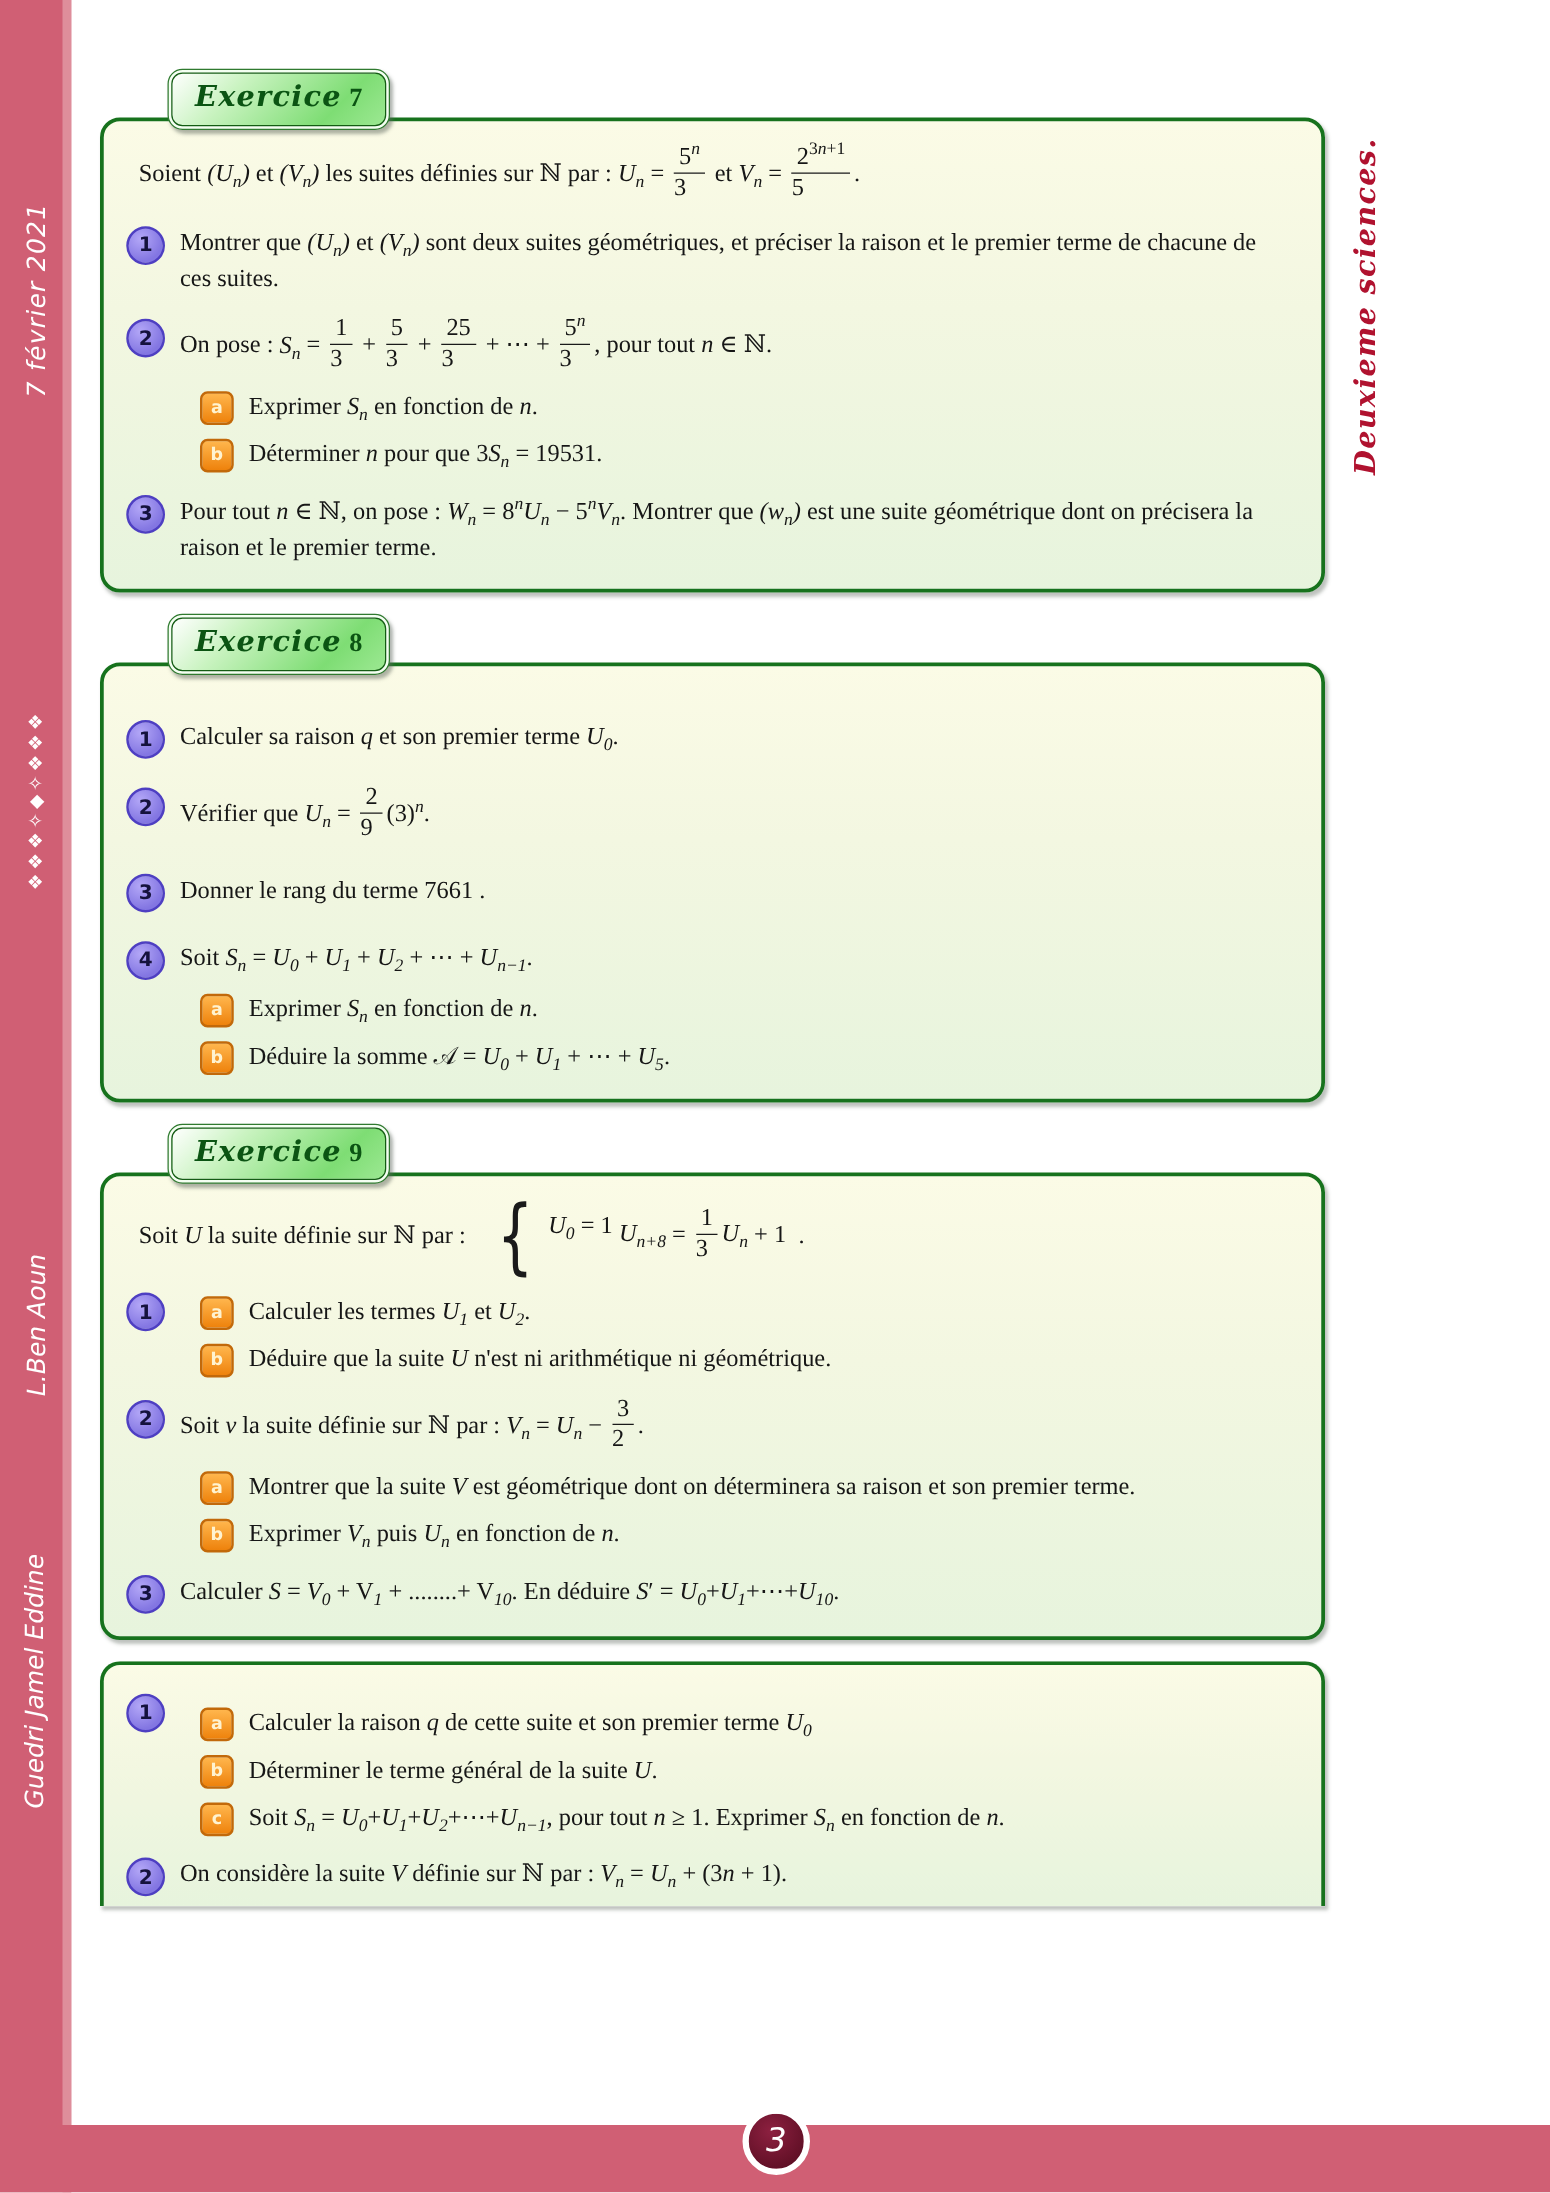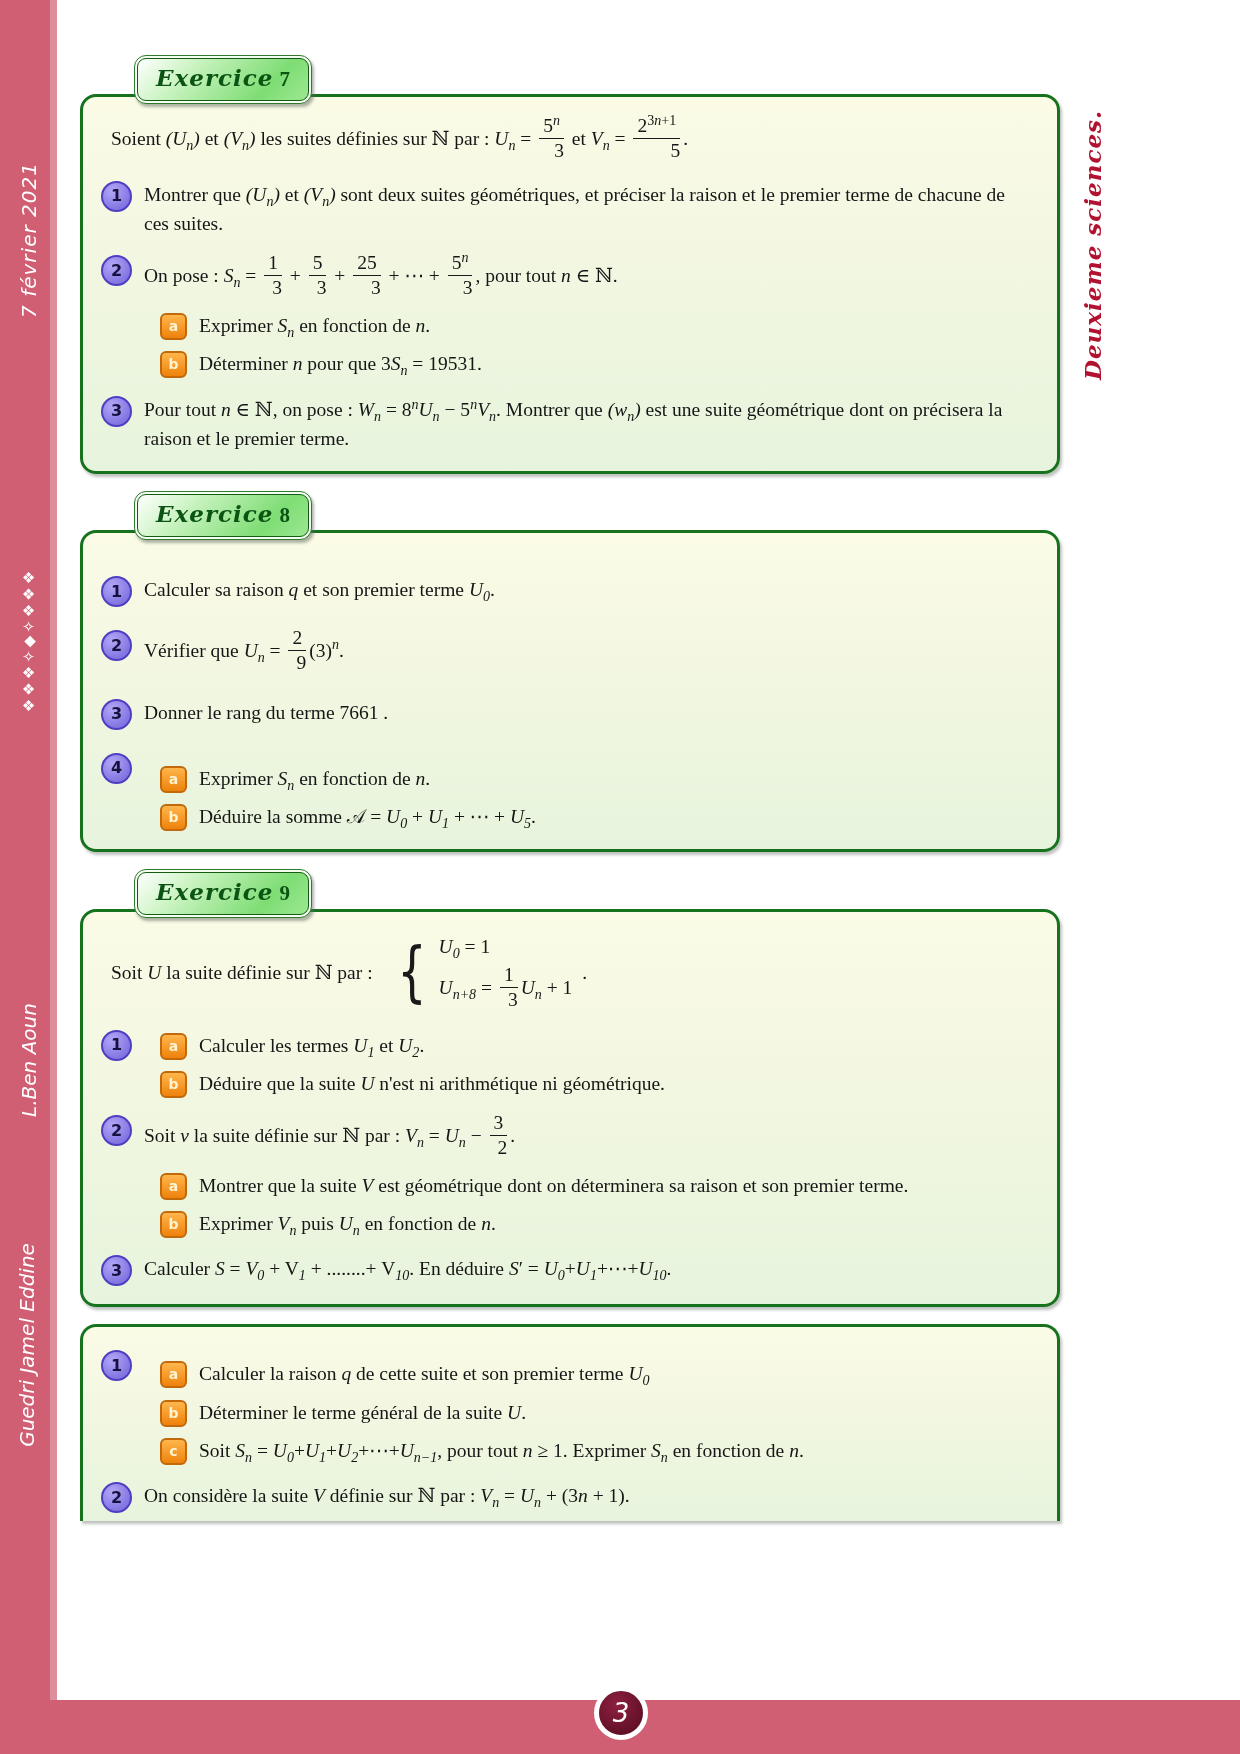--- a/index.html
+++ b/index.html
@@ -58,28 +58,28 @@
     display:flex;align-items:center;justify-content:center;margin:1px 12px 0 6px;
     font-family:"DejaVu Sans",sans-serif;}
   .marker-letter{flex:0 0 auto;width:23px;height:23px;border-radius:6px;
     background:linear-gradient(180deg,#ffb64d,#ee820c);
     border:2px solid #c2690a;color:#fff3d0;font-weight:bold;font-size:14px;
     display:flex;align-items:center;justify-content:center;margin:2px 12px 0 0;
     font-family:"DejaVu Sans",sans-serif;}
   
   .mi{font-style:italic;}
   sup,sub{font-size:72%;line-height:0;}
-  .frac{display:inline-block;vertical-align:middle;text-align:right;line-height:1.12;margin:0 3px;transform:translateY(-2px);}
+  .frac{display:inline-block;vertical-align:middle;text-align:left;line-height:1.12;margin:0 3px;transform:translateY(-2px);}
   .fn{display:block;border-bottom:1.5px solid #1a1a1a;padding:0 4px 1px;}
   .fd{display:block;padding-top:1px;}
   
   .sys-row{display:flex;align-items:center;}
   .brace{font-size:66px;font-weight:400;line-height:.85;font-family:"DejaVu Sans",sans-serif;
     transform:scaleX(.7);margin-left:18px;color:#1a1a1a;}
-  .sys{display:flex;flex-direction:column;gap:5px;margin-left:6px;}
+  .sys{display:flex;gap:5px;margin-left:6px;}
   .sys-dot{align-self:center;margin-left:10px;}
 </style>
 </head>
 <body>
 
 <div class="leftbar"></div>
 <div class="vtext v-date">7 février 2021</div>
 <div class="vtext v-orn">❖❖❖✧◆✧❖❖❖</div>
 <div class="vtext v-a1">L.Ben Aoun</div>
 <div class="vtext v-a2">Guedri Jamel Eddine</div>
@@ -138,20 +138,21 @@
         <span class="marker-num">2</span>
         <div class="col">Vérifier que <span class="mi">U<sub>n</sub></span> = <span class="frac"><span class="fn">2</span><span class="fd">9</span></span>(3)<sup><span class="mi">n</span></sup>.</div>
       </div>
       <div class="item">
         <span class="marker-num">3</span>
         <div class="col">Donner le rang du terme 7661 .</div>
       </div>
       <div class="item">
         <span class="marker-num">4</span>
         <div class="col">
+          <div>Soit <span class="mi">S<sub>n</sub></span> = <span class="mi">U<sub>0</sub></span> + <span class="mi">U<sub>1</sub></span> + <span class="mi">U<sub>2</sub></span> + ⋯ + <span class="mi">U<sub>n−1</sub></span>.</div>
           <div class="subs">
             <div class="sub">
               <span class="marker-letter">a</span>
               <div class="col">Exprimer <span class="mi">S<sub>n</sub></span> en fonction de <span class="mi">n</span>.</div>
             </div>
             <div class="sub">
               <span class="marker-letter">b</span>
               <div class="col">Déduire la somme 𝒜 = <span class="mi">U<sub>0</sub></span> + <span class="mi">U<sub>1</sub></span> + ⋯ + <span class="mi">U<sub>5</sub></span>.</div>
             </div>
           </div>

